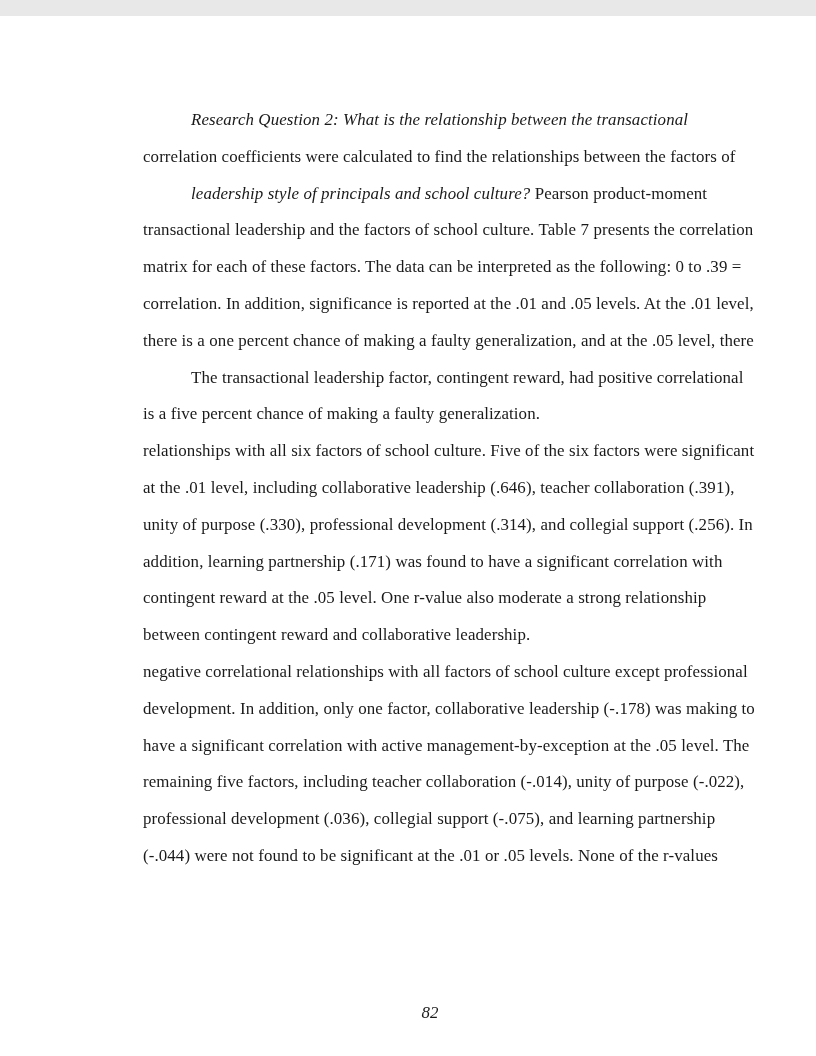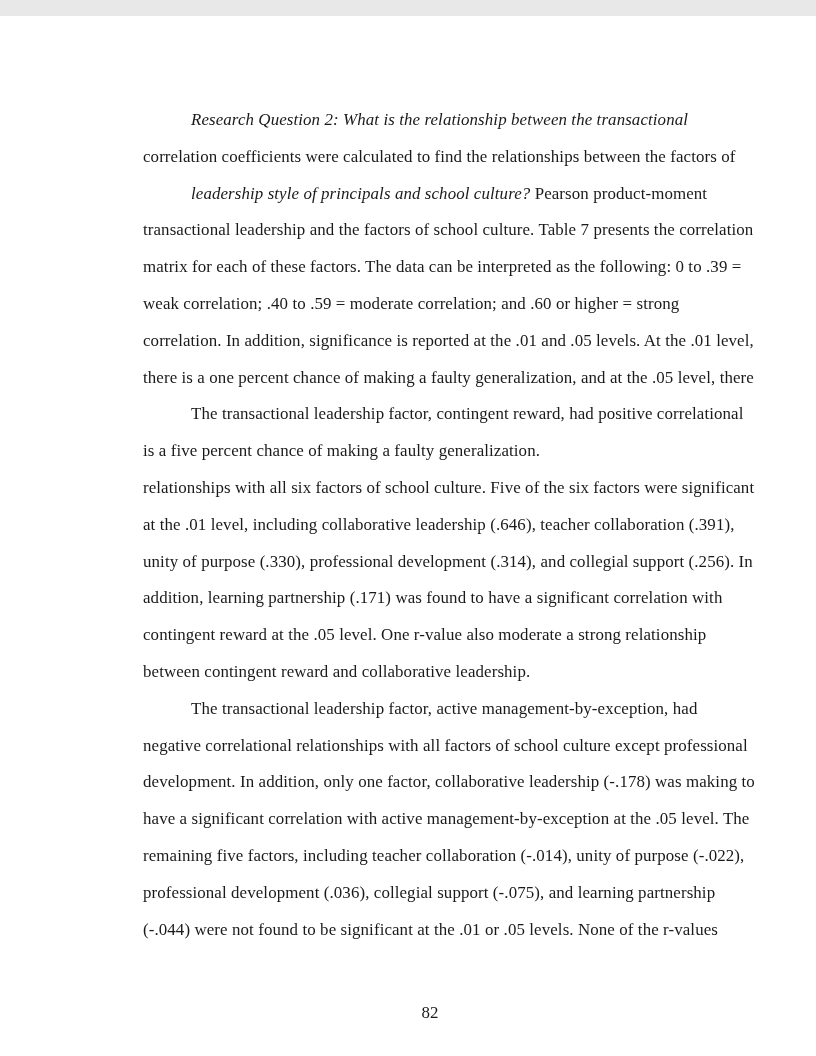--- a/index.html
+++ b/index.html
@@ -36,44 +36,43 @@
     font-style: italic;
   }
   .page-number {
     position: absolute;
     left: 143px;
     top: 979px;
     width: 574px;
     text-align: center;
     font-size: 16.9px;
     line-height: 36.8px;
+    font-style: italic;
   }
 </style>
 </head>
 <body>
 
 <div class="page">
   <div class="content" id="page-body">
       <div class="line indent"><span class="em">Research Question 2: What is the relationship between the transactional</span></div>
       <div class="line"><span>correlation coefficients were calculated to find the relationships between the factors of</span></div>
       <div class="line indent"><span class="em">leadership style of principals and school culture? </span><span>Pearson product-moment</span></div>
       <div class="line"><span>transactional leadership and the factors of school culture. Table 7 presents the correlation</span></div>
       <div class="line"><span>matrix for each of these factors. The data can be interpreted as the following: 0 to .39 =</span></div>
-      <div class="line"><span>weak correlation; .40 to .59 = moderate correlation; and .60 or higher = strong</span></div>
       <div class="line"><span>correlation. In addition, significance is reported at the .01 and .05 levels. At the .01 level,</span></div>
       <div class="line"><span>there is a one percent chance of making a faulty generalization, and at the .05 level, there</span></div>
       <div class="line indent"><span>The transactional leadership factor, contingent reward, had positive correlational</span></div>
       <div class="line"><span>is a five percent chance of making a faulty generalization.</span></div>
       <div class="line"><span>relationships with all six factors of school culture. Five of the six factors were significant</span></div>
       <div class="line"><span>at the .01 level, including collaborative leadership (.646), teacher collaboration (.391),</span></div>
       <div class="line"><span>unity of purpose (.330), professional development (.314), and collegial support (.256). In</span></div>
       <div class="line"><span>addition, learning partnership (.171) was found to have a significant correlation with</span></div>
       <div class="line"><span>contingent reward at the .05 level. One r-value also moderate a strong relationship</span></div>
       <div class="line"><span>between contingent reward and collaborative leadership.</span></div>
-      <div class="line indent"><span>The transactional leadership factor, active management-by-exception, had</span></div>
       <div class="line"><span>negative correlational relationships with all factors of school culture except professional</span></div>
       <div class="line"><span>development. In addition, only one factor, collaborative leadership (-.178) was making to</span></div>
       <div class="line"><span>have a significant correlation with active management-by-exception at the .05 level. The</span></div>
       <div class="line"><span>remaining five factors, including teacher collaboration (-.014), unity of purpose (-.022),</span></div>
       <div class="line"><span>professional development (.036), collegial support (-.075), and learning partnership</span></div>
       <div class="line"><span>(-.044) were not found to be significant at the .01 or .05 levels. None of the r-values</span></div>
     </div>
   <div class="page-number">82</div>
 </div>
 

